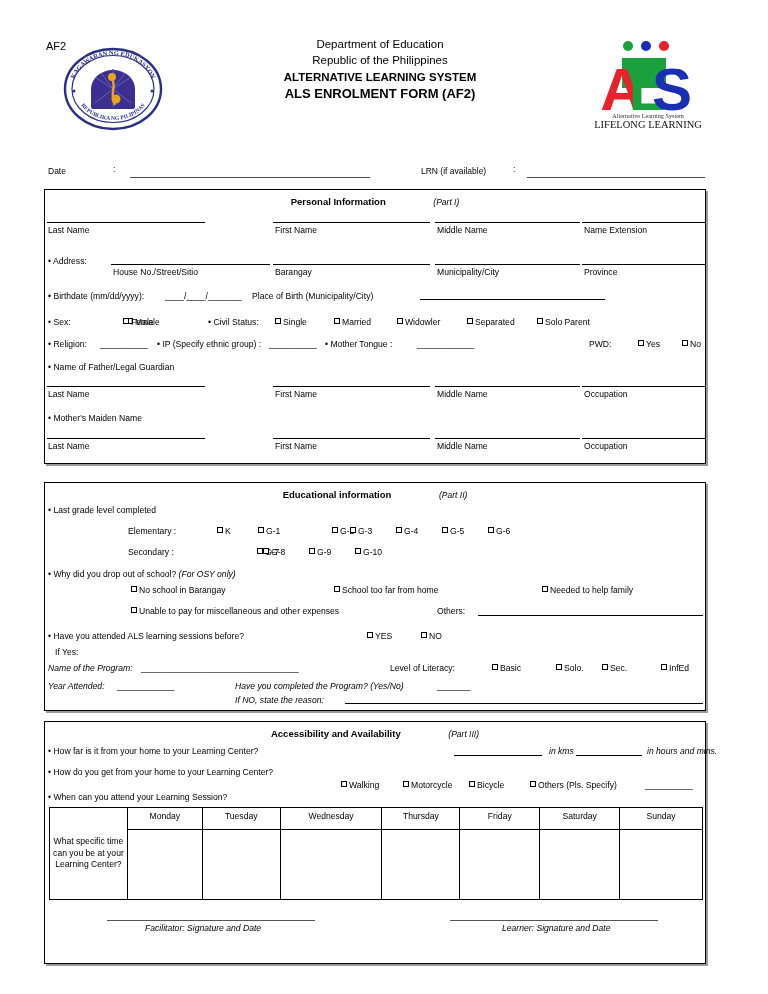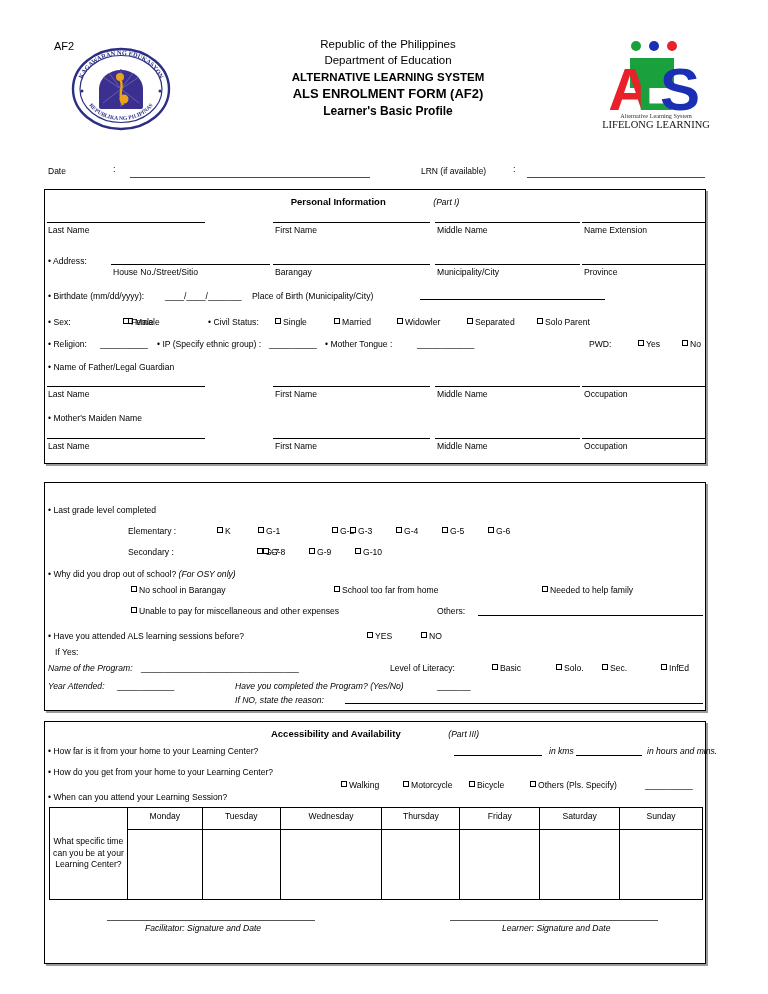--- a/index.html
+++ b/index.html
@@ -7,21 +7,21 @@
     margin: 0; padding: 0;
     background: #ffffff;
     font-family: "Liberation Sans", sans-serif;
     color: #000;
   }
   body { width: 768px; height: 994px; position: relative; overflow: hidden; }
 
   .page { position: absolute; left: 0; top: 0; width: 768px; height: 994px; }
 
   
-  .header { position: absolute; left: 8px; top: 0; width: 700px; height: 150px; }
+  .header { position: absolute; left: 0; top: 0; width: 700px; height: 150px; }
   .af2-tag { position: absolute; left: 46px; top: 40px; font-size: 11px; }
 
   .seal { position: absolute; left: 63px; top: 47px; width: 100px; height: 84px; }
   .seal svg { display: block; }
 
   .title-block {
     position: absolute; left: 230px; top: 36px; width: 300px;
     text-align: center; line-height: 1.42;
   }
   .title-block .t-line { font-size: 11.5px; }
@@ -107,25 +107,24 @@
         </defs>
         <text font-family="'Liberation Serif', serif" font-size="5.6" font-weight="bold" fill="#2b2f84">
           <textPath href="#arcBot" startOffset="50%" text-anchor="middle">REPUBLIKA NG PILIPINAS</textPath>
         </text>
         <circle cx="11" cy="44" r="1.5" fill="#2b2f84"></circle>
         <circle cx="89" cy="44" r="1.5" fill="#2b2f84"></circle>
       </svg>
     </div>
 
     <div class="title-block">
+      <div class="t-line">Department of Education</div>
       <div class="t-line">Republic of the Philippines</div>
-      <div class="t-line">Department of Education</div>
       <div class="t-bold">ALTERNATIVE LEARNING SYSTEM</div>
       <div class="t-bold2">ALS ENROLMENT FORM (AF2)</div>
-      <div class="t-bold3">Learner's Basic Profile</div>
     </div>
 
     <div class="als-logo">
       <svg width="112" height="92" viewBox="0 0 112 92">
         <circle cx="36" cy="8" r="5" fill="#1aa03c"></circle>
         <circle cx="54" cy="8" r="5" fill="#1a2fb4"></circle>
         <circle cx="72" cy="8" r="5" fill="#e8212a"></circle>
         <rect x="30" y="20" width="44" height="30" fill="#1aa03c"></rect>
         <text x="30" y="72" font-family="'Liberation Sans', sans-serif" font-size="60" font-weight="bold" fill="#e8212a" text-anchor="middle">A</text>
         <text x="55" y="72" font-family="'Liberation Sans', sans-serif" font-size="60" font-weight="bold" fill="#1aa03c" text-anchor="middle">L</text>
@@ -212,20 +211,24 @@
     <span class="rule" style="left:390px; top:248px; width:145px;"></span>
     <span class="rule" style="left:537px; top:248px; width:123px;"></span>
     <span class="f" style="left:3px; top:251px;">Last Name</span>
     <span class="f" style="left:230px; top:251px;">First Name</span>
     <span class="f" style="left:392px; top:251px;">Middle Name</span>
     <span class="f" style="left:539px; top:251px;">Occupation</span>
   </div>
 
   <div class="box" style="left:44px; top:482px; width:662px; height:229px;">
 
+    <div class="sec-title">
+      <span>Educational information</span>
+      <i>(Part II)</i>
+    </div>
 
     <span class="f" style="left:3px; top:22px;">• Last grade level completed</span>
 
     <span class="f" style="left:83px; top:43px;">Elementary :</span>
     <span class="f" style="left:172px; top:43px;"><span class="cb"></span><span>K</span></span>
     <span class="f" style="left:213px; top:43px;"><span class="cb"></span><span>G-1</span></span>
     <span class="f" style="left:259px; top:43px;padding-left:28px;"><span class="cb"></span><span>G-2</span></span>
     <span class="f" style="left:305px; top:43px;"><span class="cb"></span><span>G-3</span></span>
     <span class="f" style="left:351px; top:43px;"><span class="cb"></span><span>G-4</span></span>
     <span class="f" style="left:397px; top:43px;"><span class="cb"></span><span>G-5</span></span>

